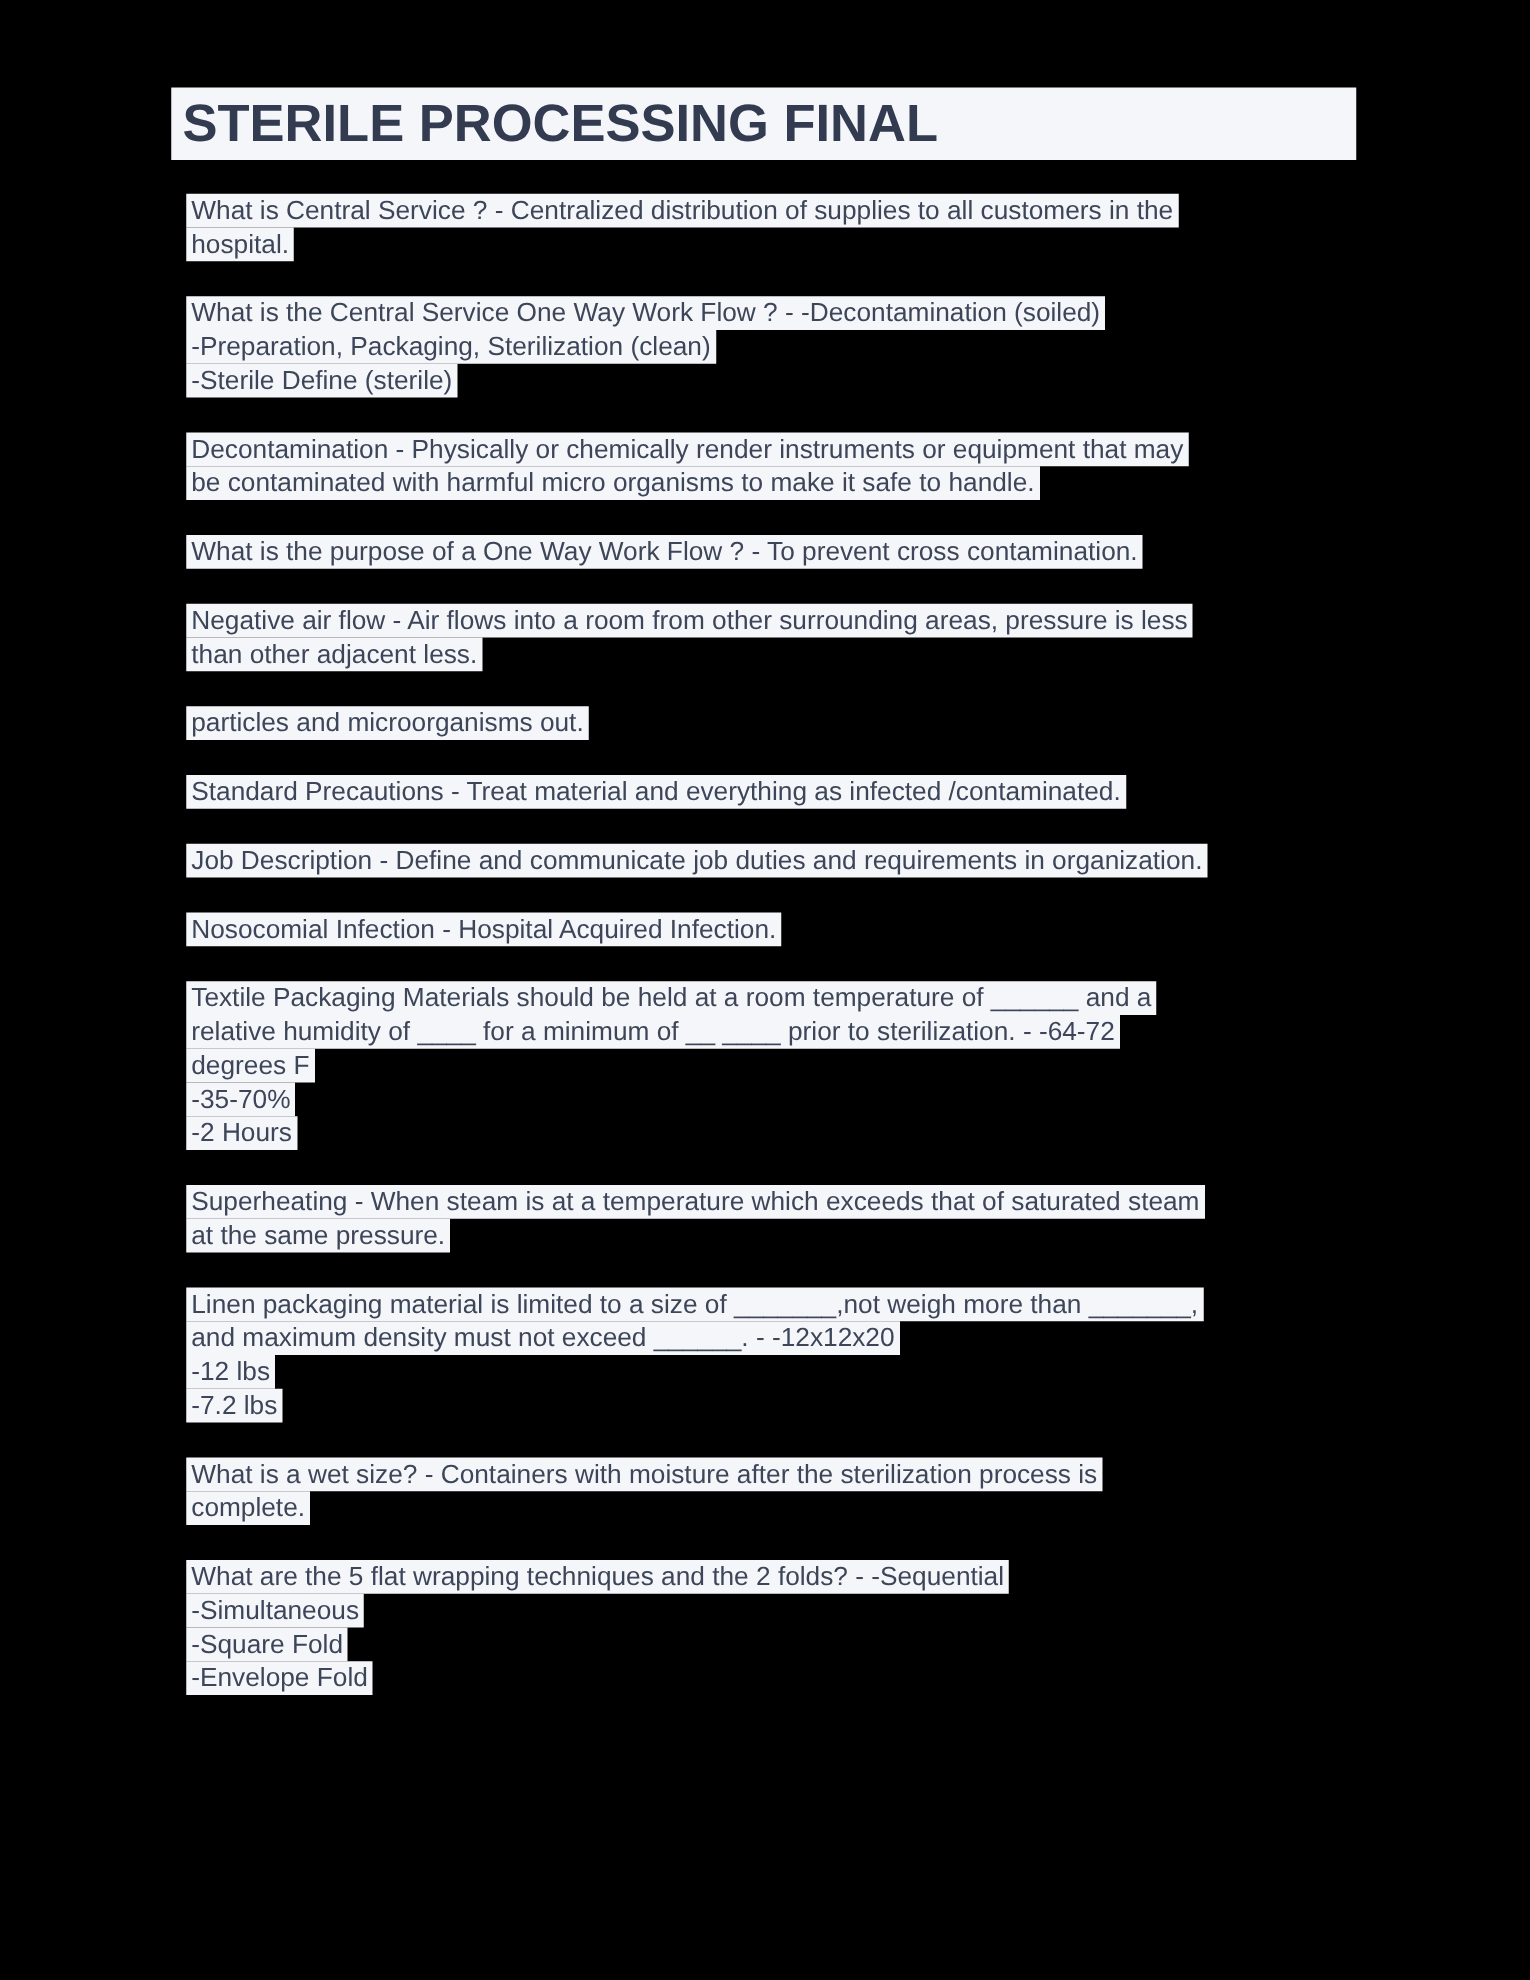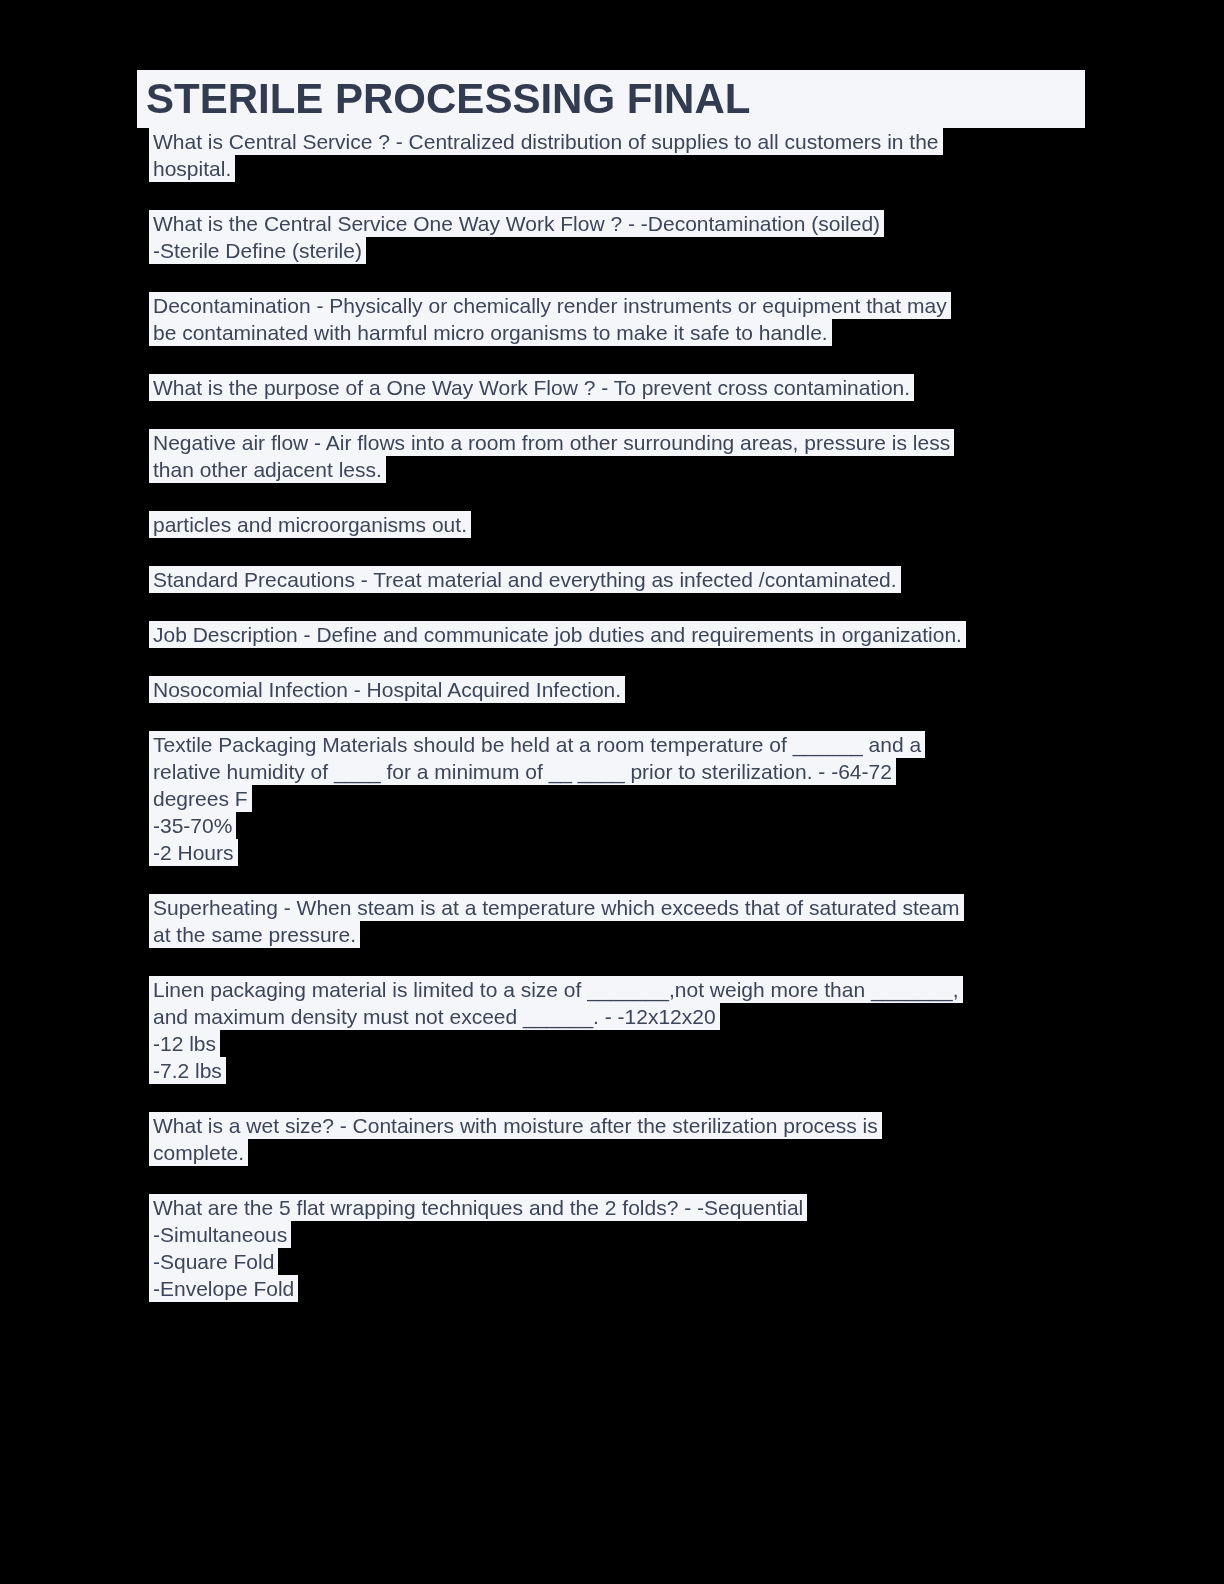--- a/index.html
+++ b/index.html
@@ -25,20 +25,21 @@
     width: 948px;
     height: 58px;
     background: var(--box-bg);
     color: var(--title-color);
     font-size: 42px;
     font-weight: bold;
     line-height: 58px;
     padding-left: 9px;
     letter-spacing: 0;
     white-space: nowrap;
+    margin-bottom: 27px;
   }
   .qa-list { margin-left: 12px; }
   .qa-item { margin-bottom: 28px; }
   .line { height: 27px; white-space: nowrap; }
   .hl {
     display: inline-block;
     background: var(--box-bg);
     color: var(--text-color);
     font-size: 21px;
     line-height: 27px;
@@ -52,20 +53,21 @@
 
 <div class="page">
   <h1 class="title-box">STERILE PROCESSING FINAL</h1>
   <main class="qa-list">
       <div class="qa-item">
         <div class="line"><span class="hl">What is Central Service ? - Centralized distribution of supplies to all customers in the</span></div>
         <div class="line"><span class="hl">hospital.</span></div>
       </div>
       <div class="qa-item">
         <div class="line"><span class="hl">What is the Central Service One Way Work Flow ? - -Decontamination (soiled)</span></div>
+        <div class="line"><span class="hl">-Preparation, Packaging, Sterilization (clean)</span></div>
         <div class="line"><span class="hl">-Sterile Define (sterile)</span></div>
       </div>
       <div class="qa-item">
         <div class="line"><span class="hl">Decontamination - Physically or chemically render instruments or equipment that may</span></div>
         <div class="line"><span class="hl">be contaminated with harmful micro organisms to make it safe to handle.</span></div>
       </div>
       <div class="qa-item">
         <div class="line"><span class="hl">What is the purpose of a One Way Work Flow ? - To prevent cross contamination.</span></div>
       </div>
       <div class="qa-item">

